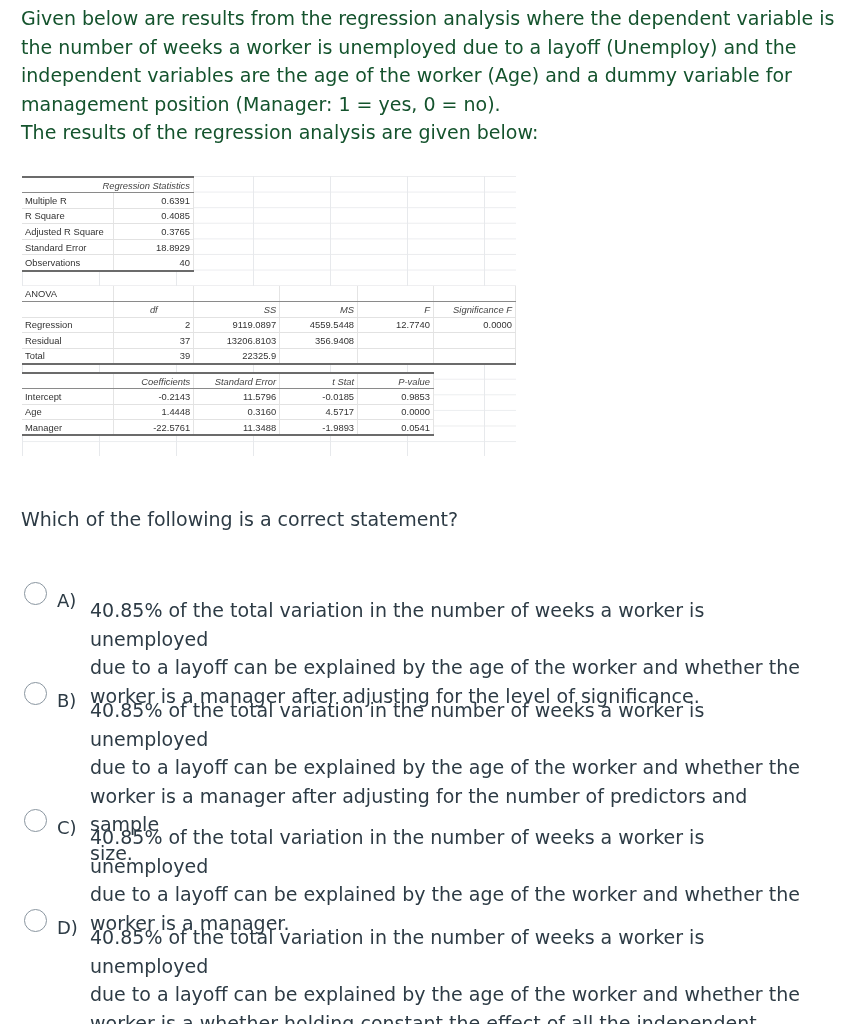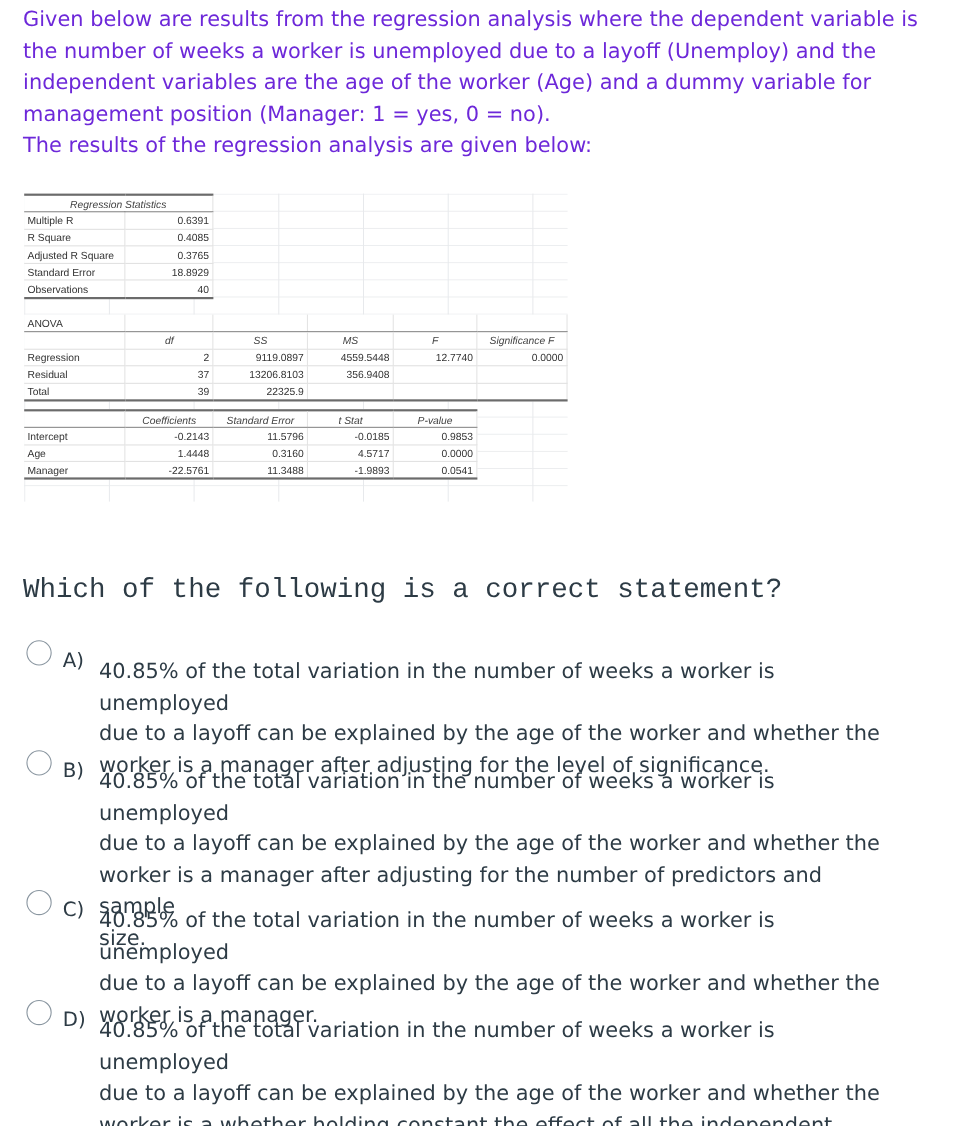--- a/index.html
+++ b/index.html
@@ -1,37 +1,37 @@
 <!DOCTYPE html>
 <html><head>
 <meta charset="utf-8">
 <style>
   * { box-sizing: border-box; margin: 0; padding: 0; }
   html, body { width: 868px; height: 1024px; background: #ffffff; overflow: hidden; }
   body { font-family: "DejaVu Sans", "Liberation Sans", sans-serif; color: #2d3b45; position: relative; }
 
-  .intro { position: absolute; left: 21px; top: 4px; width: 830px; font-size: 19px; line-height: 28.6px; color: #6d28d9; }
+  .intro { position: absolute; left: 21px; top: 4px; width: 830px; font-size: 19px; line-height: 28.6px; color: #14532d; }
   .intro p { margin: 0; }
 
   
   .sheet { position: absolute; left: 22px; top: 176px; width: 494px; font-family: "Liberation Sans", sans-serif; font-size: 9.4px; color: #333; }
   .grid-bg { position: absolute; left: 0; top: 0; width: 494px; height: 280px;
     background-image:
       linear-gradient(to right, #dde0e4 1px, transparent 1px),
       linear-gradient(to bottom, #e3e5e8 1px, transparent 1px);
     background-size: 77px 15.6px, 100% 15.6px; opacity: 0.7; }
   .tbl { position: absolute; border-collapse: collapse; background: #fff; }
   .tbl td { height: 15.6px; padding: 0 3px; white-space: nowrap; border-bottom: 1px solid #e2e2e2; border-right: 1px solid #e4e4e4; }
   .tbl td.num { text-align: right; }
-  .tbl td.hdr { font-style: italic; text-align: center; color: #444; }
+  .tbl td.hdr { font-style: italic; text-align: right; color: #444; }
   .tbl tr.topline td { border-top: 2px solid #6b6b6b; }
   .tbl tr.bottomline td { border-bottom: 2px solid #6b6b6b; }
   .tbl tr.midline td { border-bottom: 1.5px solid #8a8a8a; }
 
-  .question { position: absolute; left: 21px; top: 522px; font-size: 25px; color: #2d3b45; font-family: Liberation Mono, monospace; }
+  .question { position: absolute; left: 21px; top: 508px; font-size: 19px; color: #2d3b45; }
 
   .option { position: absolute; left: 24px; width: 800px; }
   .radio { position: absolute; left: 0; top: 6px; width: 23px; height: 23px; border-radius: 50%; border: 1.5px solid #8a96a0; background: #fff; }
   .opt-letter { position: absolute; left: 33px; top: 14px; font-size: 18px; color: #2d3b45; }
   .opt-text { position: absolute; left: 66px; top: 0; width: 720px; font-size: 19px; line-height: 28.6px; color: #2d3b45; margin-top: 20px; }
 </style>
 </head>
 <body>
 
 <div class="intro">

